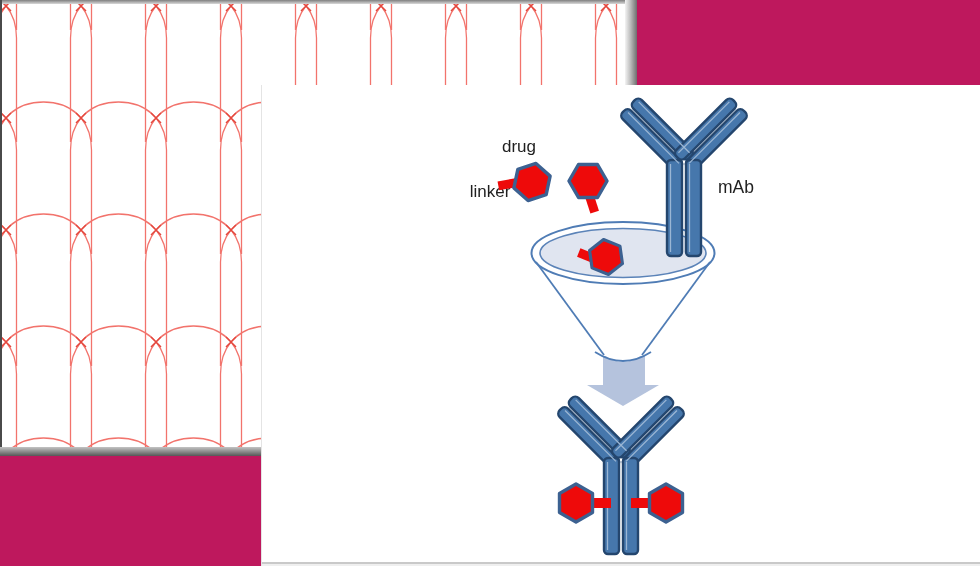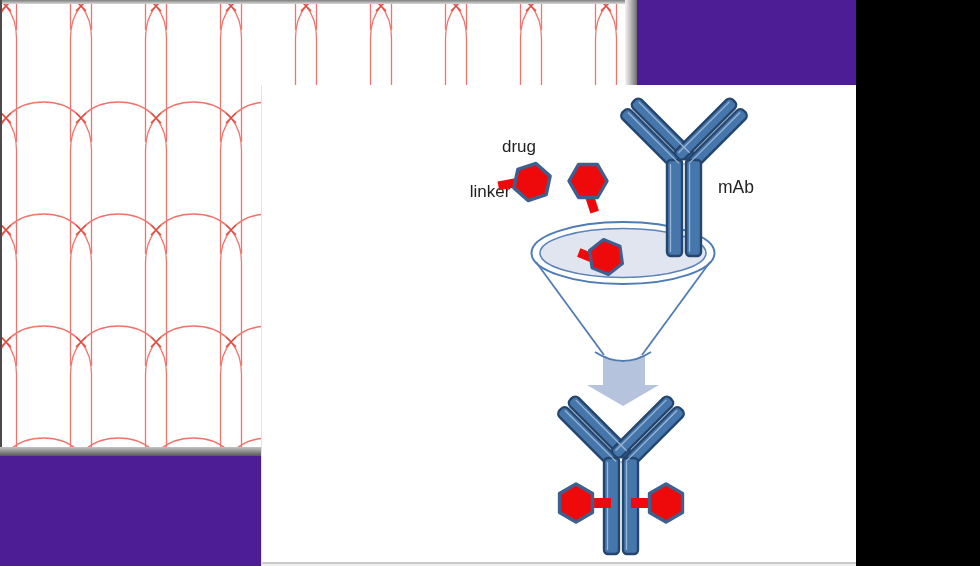--- a/index.html
+++ b/index.html
@@ -1,16 +1,16 @@
 <!DOCTYPE html>
 <html><head>
 <meta charset="utf-8">
 <style>
   html,body{margin:0;padding:0;background:#000;}
-  .stage{position:relative;width:856px;height:566px;background:#4c1d95;overflow:hidden;
+  .stage{position:relative;width:980px;height:566px;background:#be185d;overflow:hidden;
          font-family:"Liberation Sans",sans-serif;}
   
   .back-panel{position:absolute;left:0;top:0;width:637px;height:456px;}
   .back-panel .paper{position:absolute;left:2px;top:4px;width:623px;height:443px;background:#fff;overflow:hidden;}
   .back-panel .edge-top{position:absolute;left:2px;top:0;width:629px;height:4px;
       background:linear-gradient(180deg,#7f7f7f,#d9d9d9);}
   .back-panel .edge-right{position:absolute;left:625px;top:0;width:12px;height:453px;
       background:linear-gradient(90deg,#f4f4f4,#bdbdbd 45%,#6e6e6e);border-bottom-right-radius:5px;}
   .back-panel .edge-bottom{position:absolute;left:0;top:447px;width:634px;height:9px;
       background:linear-gradient(180deg,#c3c3c3,#575757);border-bottom-right-radius:5px;}

